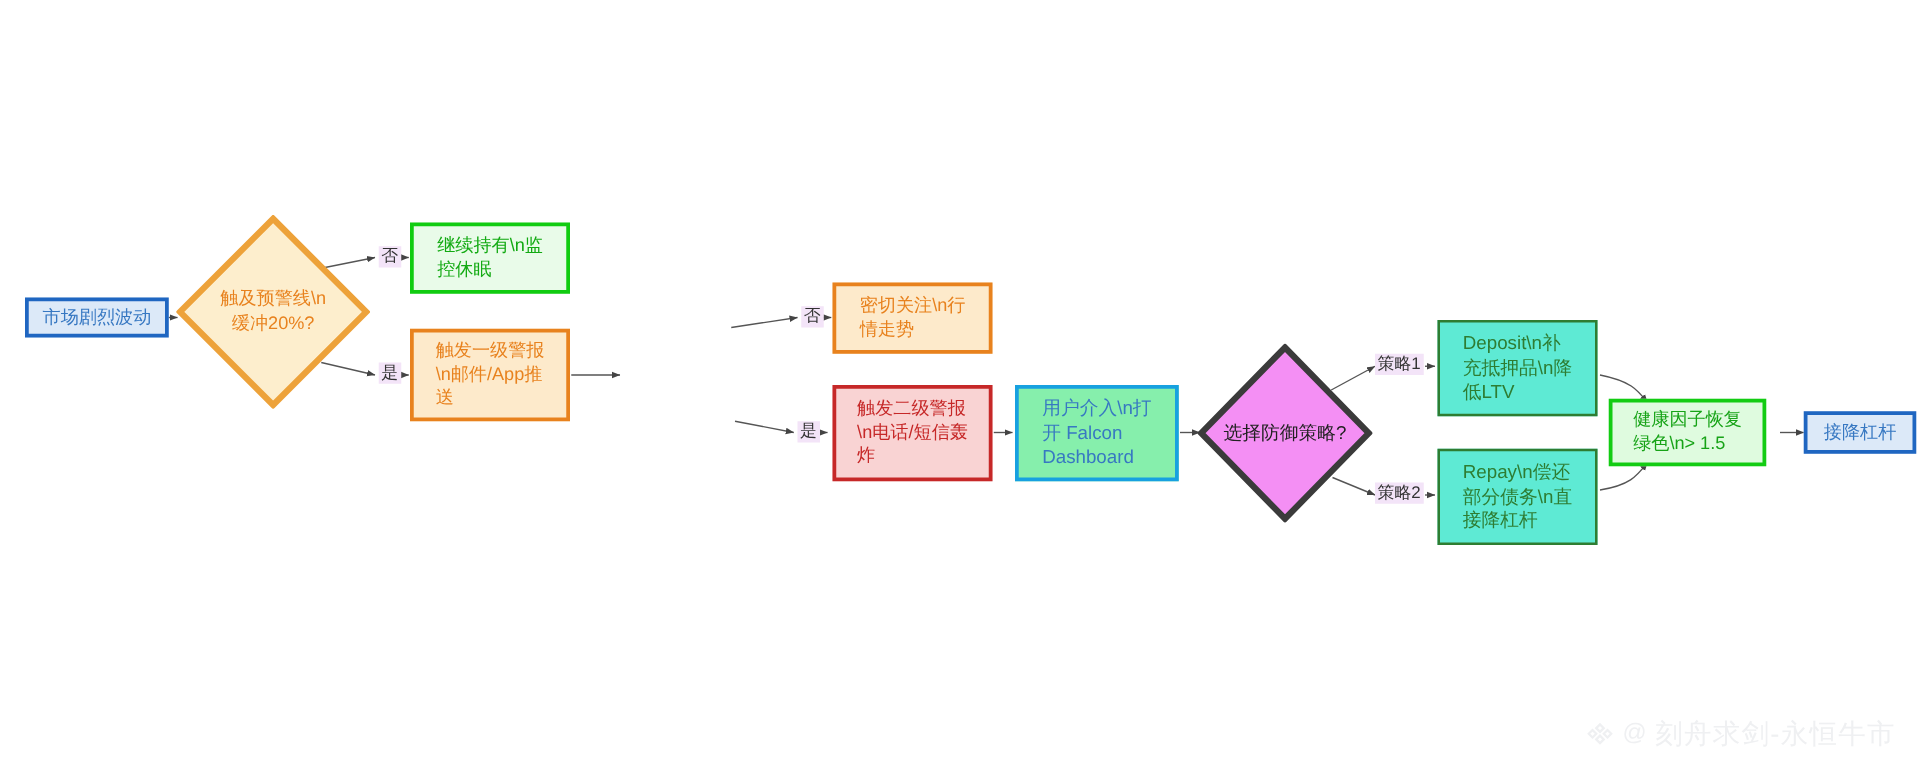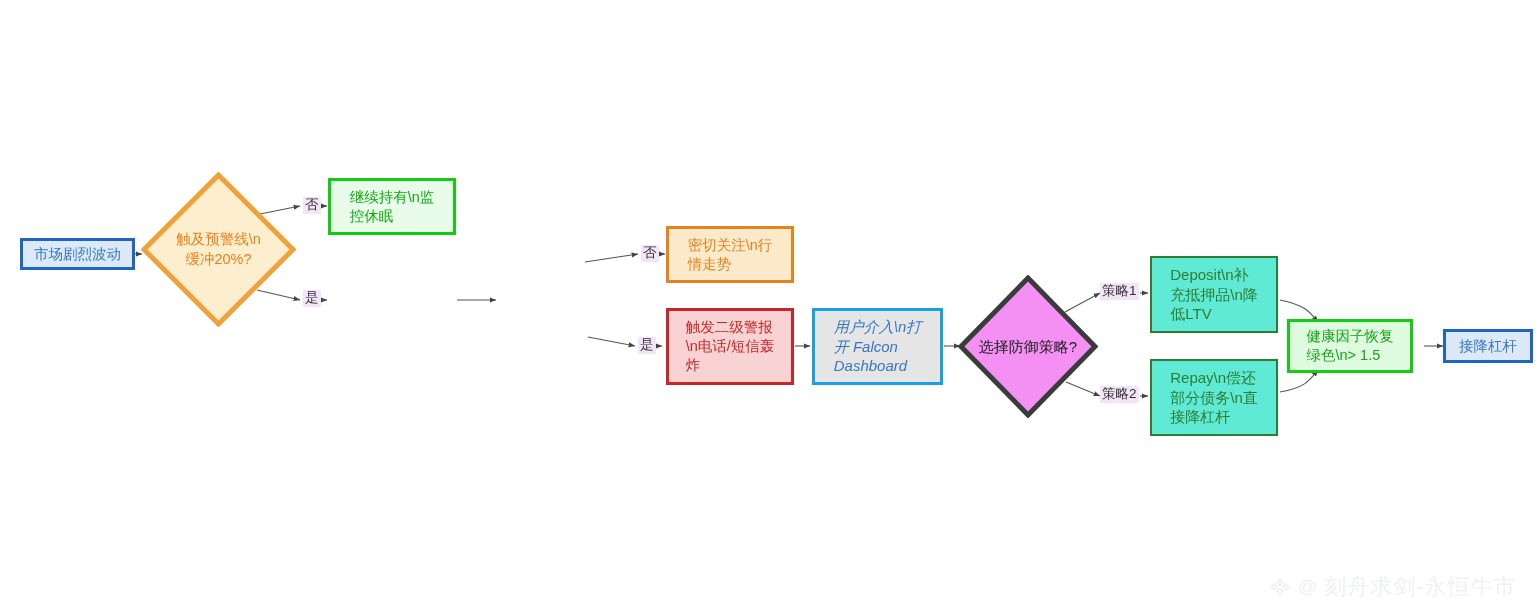--- a/index.html
+++ b/index.html
@@ -16,21 +16,21 @@
   .node{
     position:absolute;box-sizing:border-box;
     display:flex;align-items:center;justify-content:center;text-align:left;
     line-height:1.30;white-space:pre-line;
   }
   .rect{border-style:solid;}
 
   
   .n-blue{background:#dce9f8;border:3px solid #1f66c1;color:#3778c2;font-size:14.5px;}
   
-  .n-lblue{background:#e5e5e5;border:3px solid #17a1e0;color:#3778c2;font-size:15px;font-style:italic;}
+  .n-lblue{background:#86efac;border:3px solid #17a1e0;color:#3778c2;font-size:15px;}
   
   .n-orange{background:#fdeacb;border:3px solid #e8821e;color:#e8821e;font-size:14.5px;}
   
   .n-green{background:#e9fbe9;border:3px solid #11cc11;color:#12aa12;font-size:14.5px;}
   
   .n-dgreen{background:#5eead4;border:2.5px solid #2e7d32;color:#2e7d32;font-size:15px;}
   
   .n-greenout{background:#dffbdf;border:3px solid #13cc13;color:#17a317;font-size:14.5px;}
   
   .n-red{background:#f9d3d3;border:3px solid #c62828;color:#c62828;font-size:14.5px;}
@@ -114,20 +114,23 @@
     <svg class="shape" viewBox="0 0 155 155">
       <polygon points="77.5,3 152,77.5 77.5,152 3,77.5" fill="#fdeecd" stroke="#eda23a" stroke-width="5"></polygon>
     </svg>
     <div class="dlabel">触及预警线\n
 缓冲20%?</div>
   </div>
 
   <div class="node rect n-green" style="left:328px;top:178px;width:128px;height:57px;">继续持有\n监
 控休眠</div>
 
+  <div class="node rect n-orange" style="left:328px;top:263px;width:128px;height:74px;">触发一级警报
+\n邮件/App推
+送</div>
 
 
   <div class="node rect n-orange" style="left:666px;top:226px;width:128px;height:57px;">密切关注\n行
 情走势</div>
 
   <div class="node rect n-red" style="left:666px;top:308px;width:128px;height:77px;">触发二级警报
 \n电话/短信轰
 炸</div>
 
   <div class="node rect n-lblue" style="left:812px;top:308px;width:131px;height:77px;">用户介入\n打

